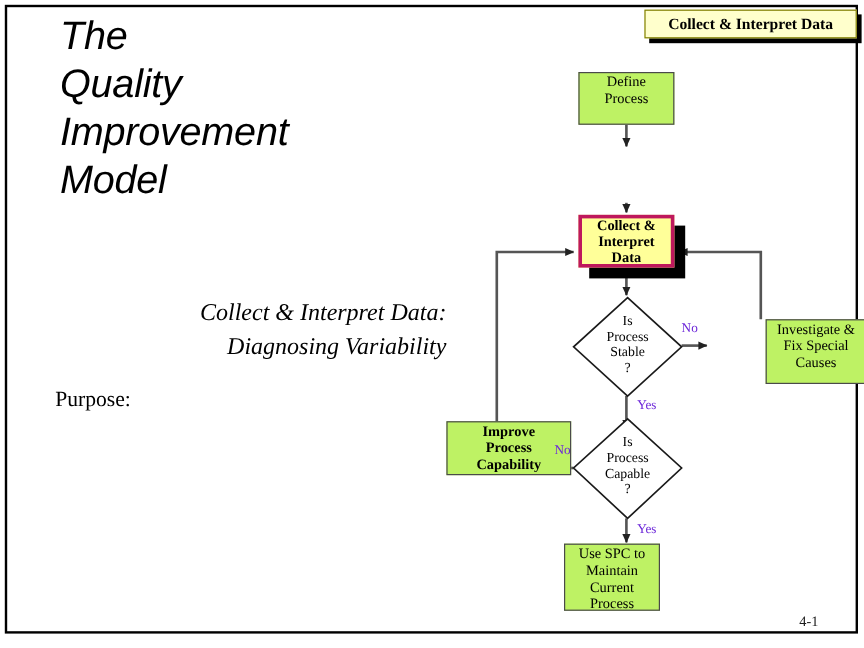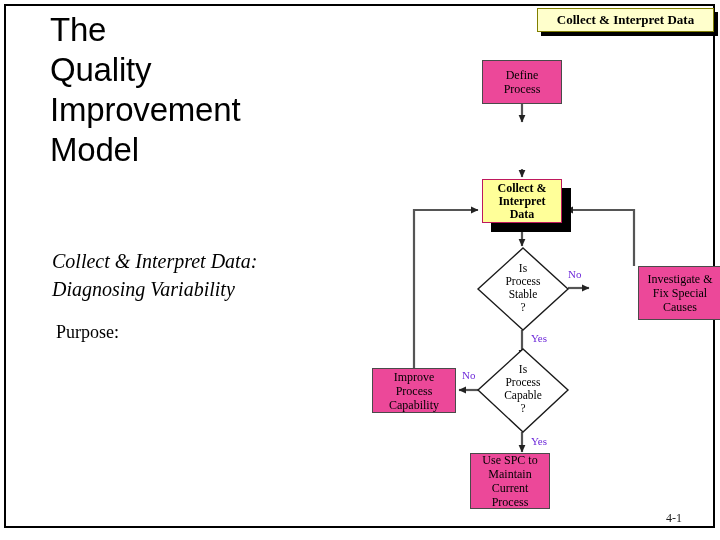--- a/index.html
+++ b/index.html
@@ -50,21 +50,21 @@
     font-family: "Liberation Serif", "DejaVu Serif", serif;
     font-style: italic;
     font-size: 20px;
     line-height: 28px;
     color: #000000;
   }
 
   
   #purpose {
     position: absolute;
-    left: 56px;
+    left: 46px;
     top: 320px;
     width: 300px;
     font-family: "Liberation Serif", "DejaVu Serif", serif;
     font-size: 18px;
     line-height: 25px;
     color: #000000;
   }
   #purpose .row { display: flex; align-items: flex-start; }
   #purpose .lbl { white-space: nowrap; padding-right: 9px; }
   #purpose .body { }
@@ -99,64 +99,64 @@
     justify-content: center;
     font-family: "Liberation Serif", "DejaVu Serif", serif;
     font-weight: bold;
     font-size: 13px;
     color: #000000;
   }
 
   
   .fc-box {
     position: absolute;
-    background: #ec4899;
+    background: #bef264;
     border: 1px solid #4a4a4a;
+    box-sizing: border-box;
+    display: flex;
+    align-items: flex-start;
+    justify-content: center;
+    text-align: center;
+    font-family: "Liberation Serif", "DejaVu Serif", serif;
+    font-size: 12px;
+    line-height: 14px;
+    color: #000000;
+  }
+  .fc-box .txt { white-space: pre-line; }
+
+  
+  #collect-wrap {
+    position: absolute;
+    left: 482px;
+    top: 179px;
+    width: 80px;
+    height: 44px;
+  }
+  #collect-shadow {
+    position: absolute;
+    left: 9px;
+    top: 9px;
+    width: 80px;
+    height: 44px;
+    background: #000000;
+  }
+  #collect-box {
+    position: absolute;
+    left: 0;
+    top: 0;
+    width: 80px;
+    height: 44px;
+    background: #ffff99;
+    border: 3px solid #be185d;
     box-sizing: border-box;
     display: flex;
     align-items: center;
     justify-content: center;
     text-align: center;
     font-family: "Liberation Serif", "DejaVu Serif", serif;
-    font-size: 12px;
-    line-height: 14px;
-    color: #000000;
-  }
-  .fc-box .txt { white-space: pre-line; }
-
-  
-  #collect-wrap {
-    position: absolute;
-    left: 482px;
-    top: 179px;
-    width: 80px;
-    height: 44px;
-  }
-  #collect-shadow {
-    position: absolute;
-    left: 9px;
-    top: 9px;
-    width: 80px;
-    height: 44px;
-    background: #000000;
-  }
-  #collect-box {
-    position: absolute;
-    left: 0;
-    top: 0;
-    width: 80px;
-    height: 44px;
-    background: #ffff99;
-    border: 1px solid #be185d;
-    box-sizing: border-box;
-    display: flex;
-    align-items: center;
-    justify-content: center;
-    text-align: center;
-    font-family: "Liberation Serif", "DejaVu Serif", serif;
     font-weight: bold;
     font-size: 12px;
     line-height: 13px;
     color: #000000;
   }
 
   
   .diamond-label {
     position: absolute;
     text-align: center;
@@ -194,26 +194,26 @@
     color: #1a1a1a;
   }
 </style>
 </head>
 <body>
 
 <div id="slide">
 
   <div id="slide-frame"></div>
 
-  <div id="title" style="white-space: pre-line;">The
+  <div id="title" style="white-space: pre-line; font-style: italic;">The
 Quality
 Improvement
 Model</div>
 
-  <div id="subtitle" style="white-space: pre-line;">Collect &amp; Interpret Data:
+  <div id="subtitle" style="white-space: pre-line; text-align: right;">Collect &amp; Interpret Data:
 Diagnosing Variability</div>
 
   <div id="purpose">
     <div class="row">
       <div class="lbl">Purpose:</div>
     </div>
   </div>
 
   <div id="banner-wrap">
     <div id="banner-shadow"></div>
@@ -267,21 +267,21 @@
 Data</span>
     </div>
   </div>
 
   <div class="fc-box" style="left:592px; top:266px; width:84px; height:54px;margin-left:46px;">
     <span class="txt">Investigate &amp;
 Fix Special
 Causes</span>
   </div>
 
-  <div class="fc-box" style="left:372px; top:368px; width:84px; height:45px;">
+  <div class="fc-box" style="left:372px; top:351px; width:104px; height:45px;font-weight:bold;">
     <span class="txt">Improve
 Process
 Capability</span>
   </div>
 
   <div class="fc-box" style="left:470px; top:453px; width:80px; height:56px;">
     <span class="txt">Use SPC to
 Maintain
 Current
 Process</span>

